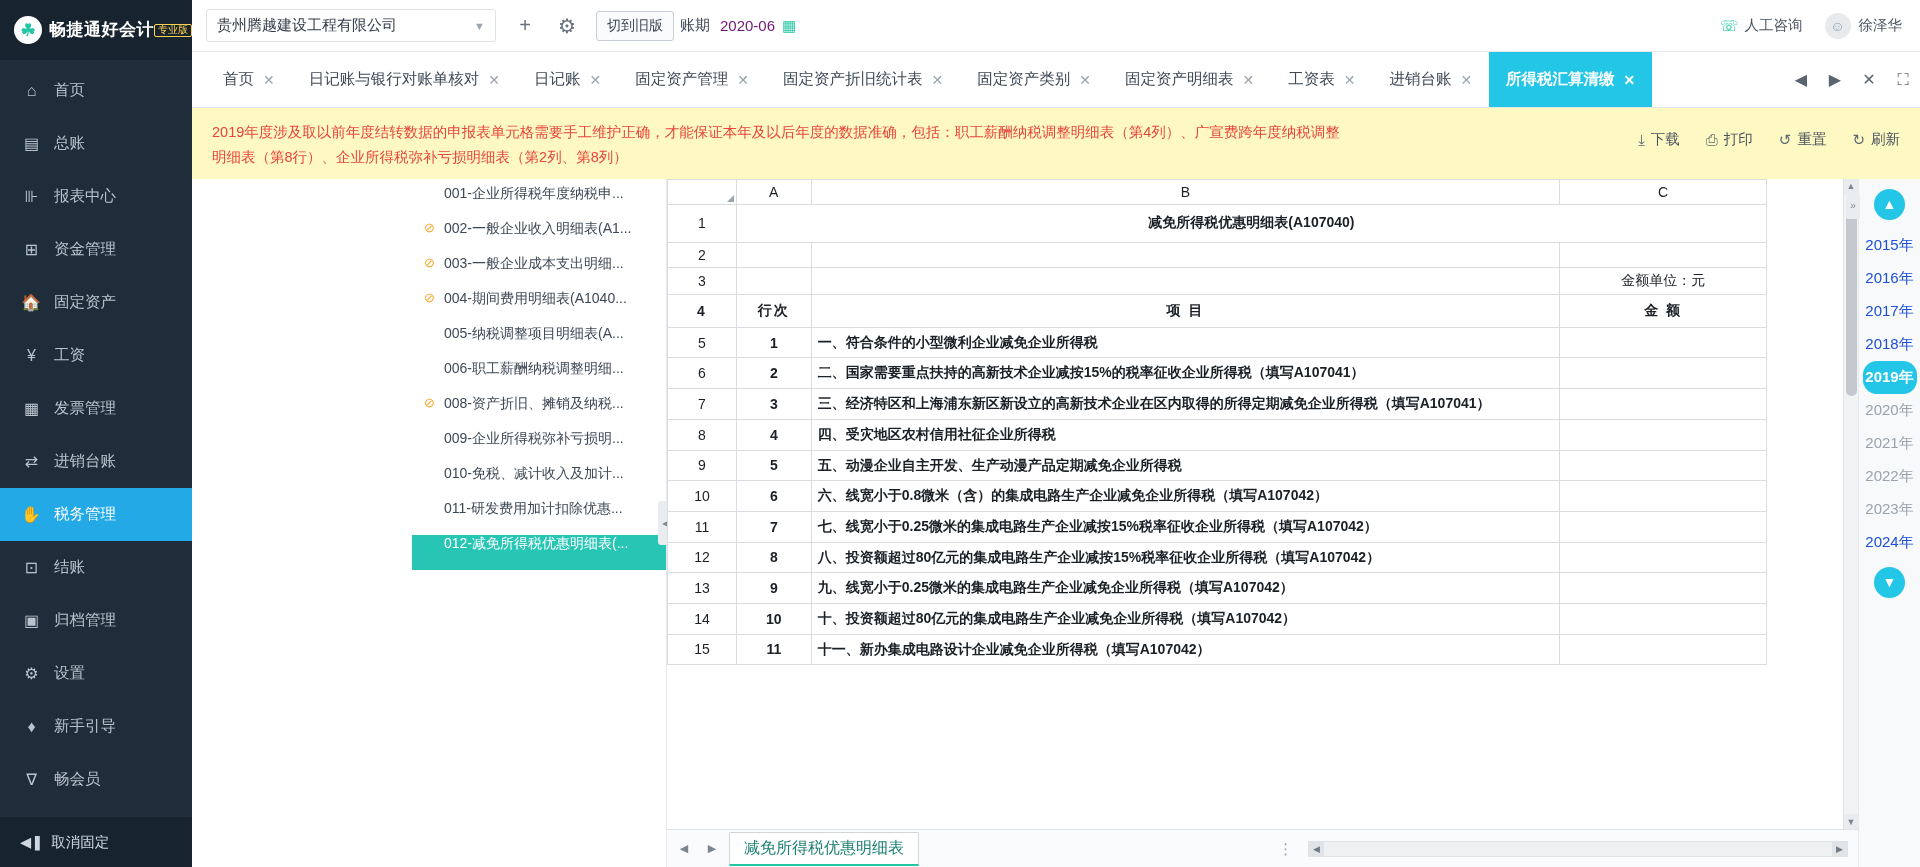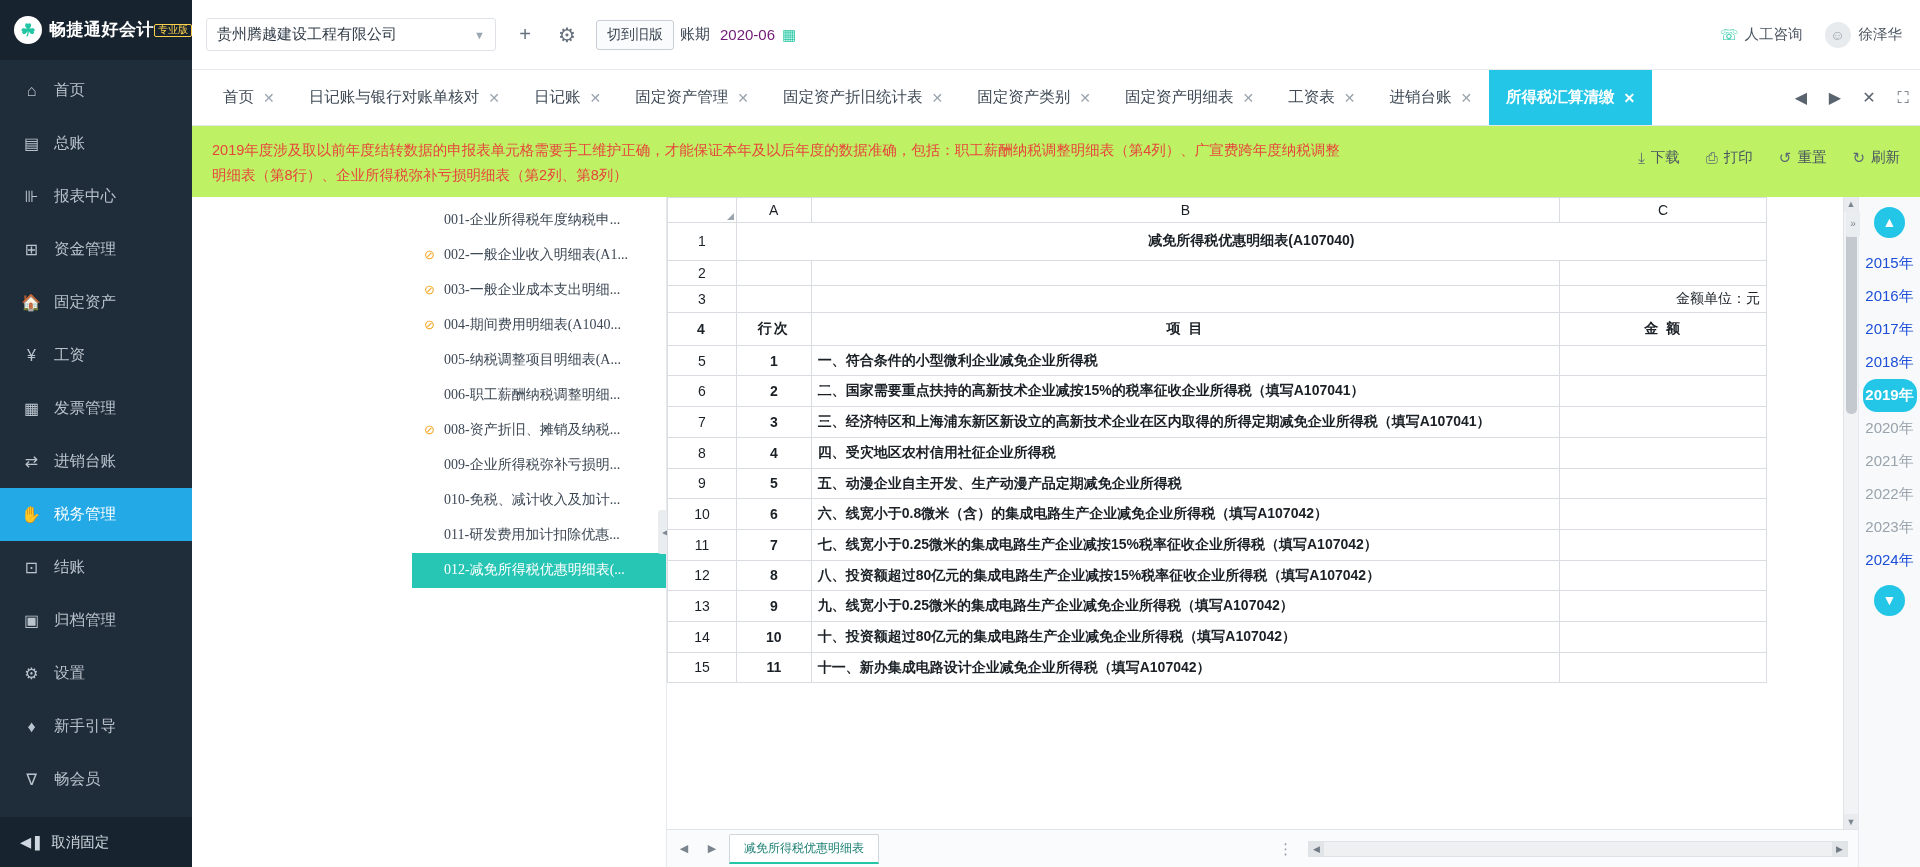--- a/index.html
+++ b/index.html
@@ -52,21 +52,21 @@
     height: 50px; background: #17232e; display: flex;
     align-items: center; gap: 8px; padding-left: 20px;
     font-size: 14.5px; color: #cfd8e0; cursor: pointer;
   }
 
   
   .main { flex: 1; display: flex; flex-direction: column; min-width: 0; }
 
   
   .topbar {
-    height: 70px; background: #fff; border-bottom: 1px solid #e6eaee;
+    height: 52px; background: #fff; border-bottom: 1px solid #e6eaee;
     display: flex; align-items: center; padding: 0 18px 0 14px;
   }
   .company-select {
     width: 290px; height: 33px; border: 1px solid #dfe3e8; border-radius: 3px;
     display: flex; align-items: center; padding: 0 10px; font-size: 15px;
     color: #303b47; cursor: pointer; justify-content: space-between;
   }
   .company-select .caret { color: #9aa6b2; font-size: 11px; }
   .round-btn {
     width: 26px; height: 26px; margin-left: 16px; color: #66717d;
@@ -103,41 +103,41 @@
   .tab.active { background: #23c6e6; color: #fff; font-weight: bold; }
   .tab.active .x { color: #ffffff; }
   .tab-ctrls { margin-left: auto; display: flex; align-items: center; }
   .tab-ctrl {
     width: 34px; height: 56px; display: flex; align-items: center; justify-content: center;
     color: #5a646e; font-size: 16px; cursor: pointer;
   }
 
   
   .content { flex: 1; background: #f3f5f7; display: flex; flex-direction: column; min-height: 0; }
-  .notice-row { display: flex; align-items: flex-start; padding: 12px 20px 8px 20px; background: #bef264; }
+  .notice-row { display: flex; align-items: flex-start; padding: 12px 20px 8px 20px; background: #fef9c3; }
   .notice {
     color: #e8453c; font-size: 14.5px; line-height: 1.75; max-width: 1140px;
   }
   .actions { margin-left: auto; display: flex; align-items: center; gap: 26px; padding-top: 10px; }
   .action { display: flex; align-items: center; gap: 6px; font-size: 14.5px; color: #4a5560; cursor: pointer; }
   .action .a-ico { color: #5d6a76; font-size: 15px; }
 
   
   .body-split { flex: 1; display: flex; min-height: 0; background: #fff; padding: 0 0 0 0; }
 
   
   .formlist {
     width: 255px; flex: 0 0 255px; border-right: 1px solid #e6eaee;
     padding-top: 6px; position: relative; background: #fff;
     margin-left: 220px;
   }
   .form-item {
-    height: 35px; display: flex; align-items: center; gap: 6px;
+    height: 35px; display: flex; align-items: flex-start; gap: 6px;
     padding-left: 12px; font-size: 14px; color: #3d4855; cursor: pointer;
-    white-space: nowrap; overflow: hidden; font-family: Liberation Serif, serif;
+    white-space: nowrap; overflow: hidden;
   }
   .form-item.active { background: #27c5b4; color: #fff; }
   .warn-ico { color: #f5a623; font-size: 13px; width: 14px; display: inline-block; }
   .collapse-handle {
     position: absolute; right: -9px; top: 50%; transform: translateY(-50%);
     width: 17px; height: 44px; background: #e9edf0; border-radius: 3px;
     display: flex; align-items: center; justify-content: center;
     color: #7d8893; font-size: 12px; cursor: pointer;
   }
 
@@ -161,21 +161,21 @@
   td.rowhdr {
     background: #f2f4f6; text-align: center; width: 46px; color: #3d4855;
     font-size: 13px; padding: 1px;
   }
   .col-a { width: 50px; text-align: center; }
   .col-b { width: 500px; }
   .col-c { width: 138px; }
   .title-cell {
     text-align: center; font-size: 19px; font-weight: bold; color: #1a2026; height: 38px;
   }
-  .unit-cell { text-align: right; font-size: 13.5px; margin-top: 48px; }
+  .unit-cell { text-align: center; font-size: 13.5px; margin-top: 48px; }
   .head-row td {
     background: #2fc7c0; color: #fff; font-weight: bold; text-align: center;
     font-size: 15px; height: 33px; letter-spacing: 2px;
   }
   .idx-cell { text-align: center; font-weight: bold; font-size: 14.5px; }
   .txt-cell { font-weight: bold; line-height: 1.55; font-size: 14px; }
   .amt-cell { background: #fff; }
 
   
   .vscroll {
@@ -194,21 +194,21 @@
 
   
   .sheet-bottom {
     height: 38px; border-top: 1px solid #e0e4e8; background: #fafbfc;
     display: flex; align-items: center; padding: 0 6px; gap: 6px;
   }
   .sb-arrow { width: 22px; height: 22px; display: flex; align-items: center; justify-content: center;
     font-size: 11px; color: #7b858f; cursor: pointer; }
   .sheet-tab {
     border: 1px solid #cfd5da; border-bottom: 2px solid #23c6a4; background: #fff;
-    padding: 5px 14px; font-size: 12px; color: #1b7f72; border-radius: 2px 2px 0 0; cursor: pointer;
+    padding: 5px 14px; font-size: 16px; color: #1b7f72; border-radius: 2px 2px 0 0; cursor: pointer;
   }
   .sb-dots { margin-left: auto; color: #98a2ac; font-size: 15px; letter-spacing: 1px; cursor: pointer; }
   .hscroll {
     width: 540px; height: 16px; background: #eef0f2; border: 1px solid #dfe3e6;
     display: flex; align-items: center; justify-content: space-between;
     margin-left: 8px; margin-right: 4px;
   }
   .hs-btn { width: 15px; height: 14px; display:flex; align-items:center; justify-content:center;
     font-size: 9px; color: #6f7a85; background: #e2e5e8; cursor: pointer; }
 

